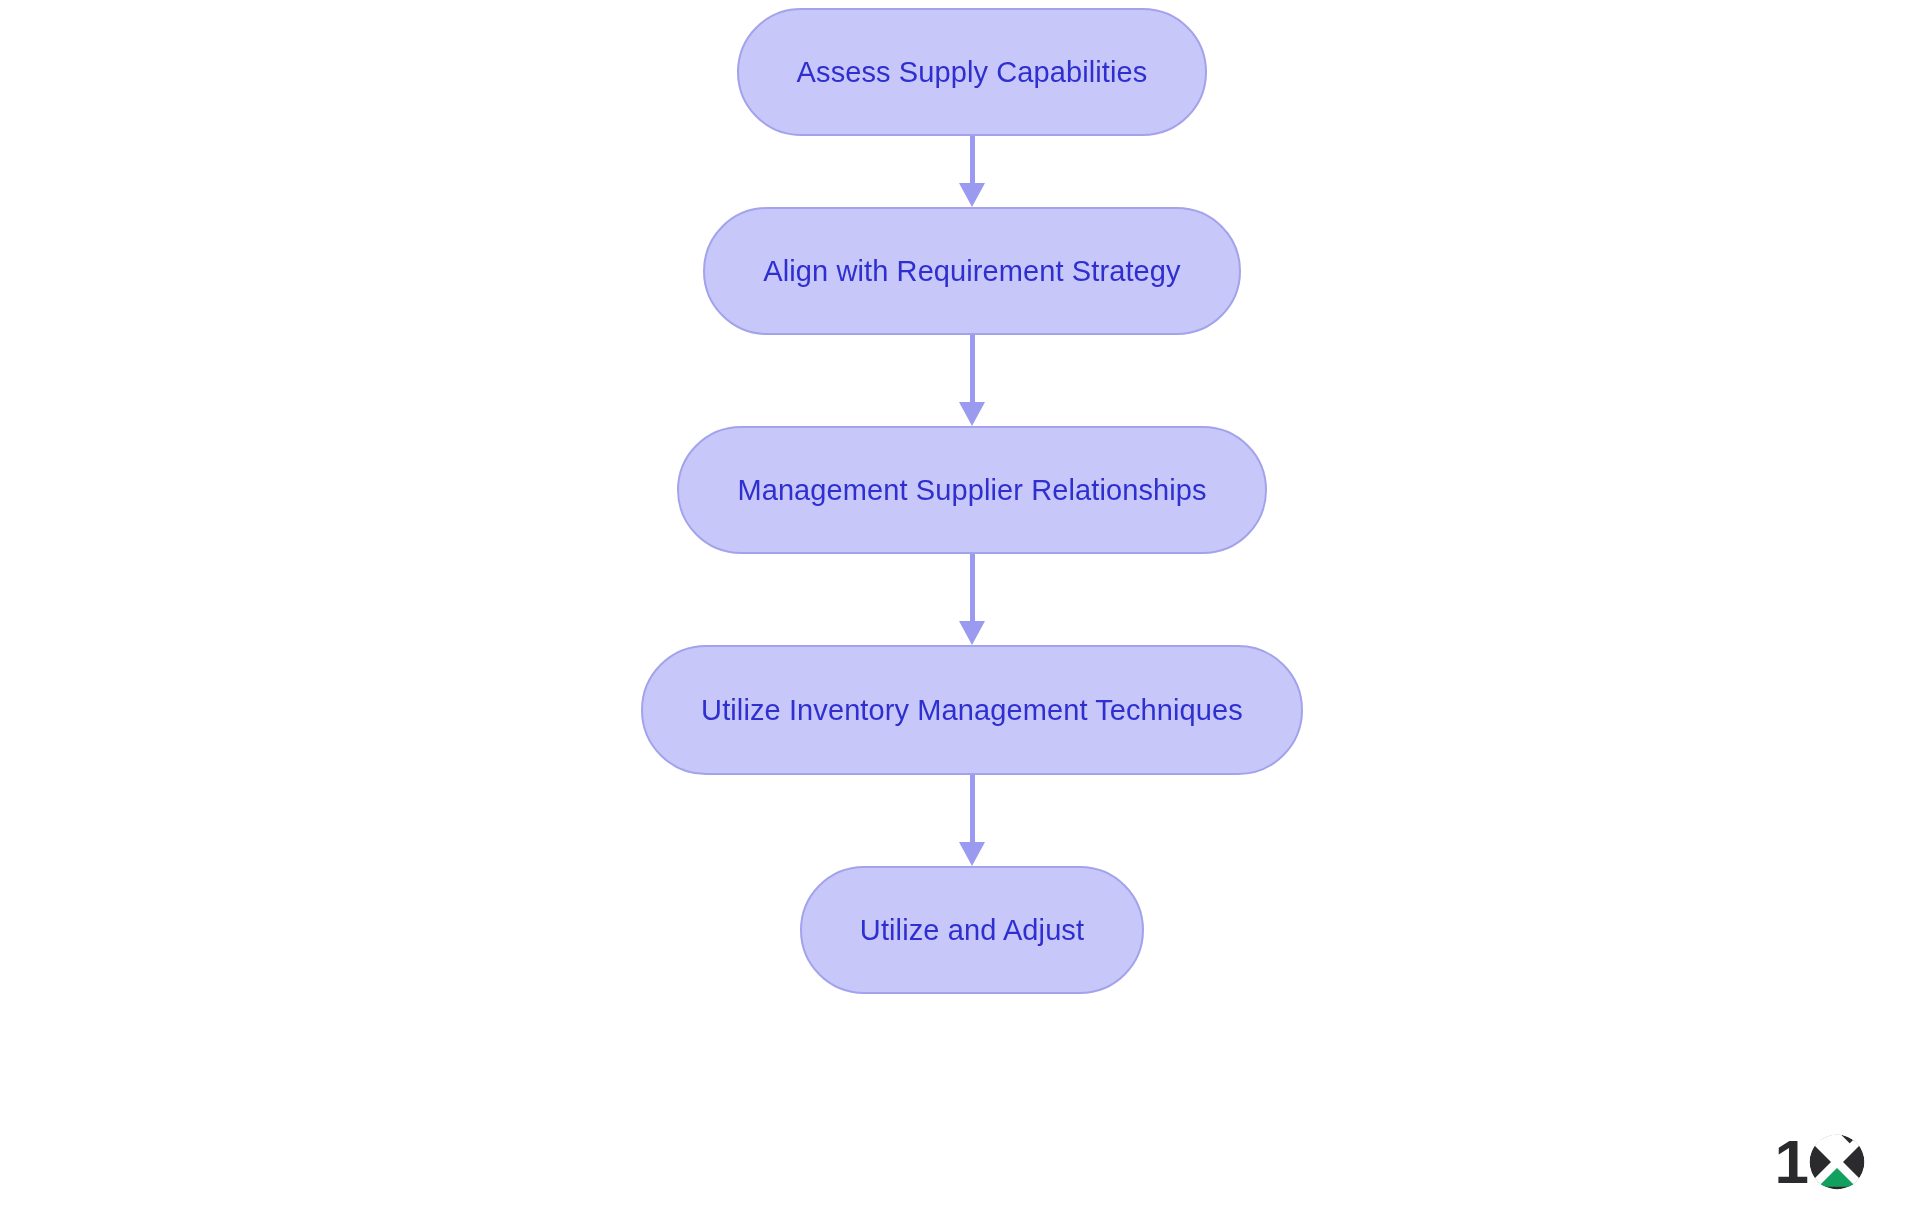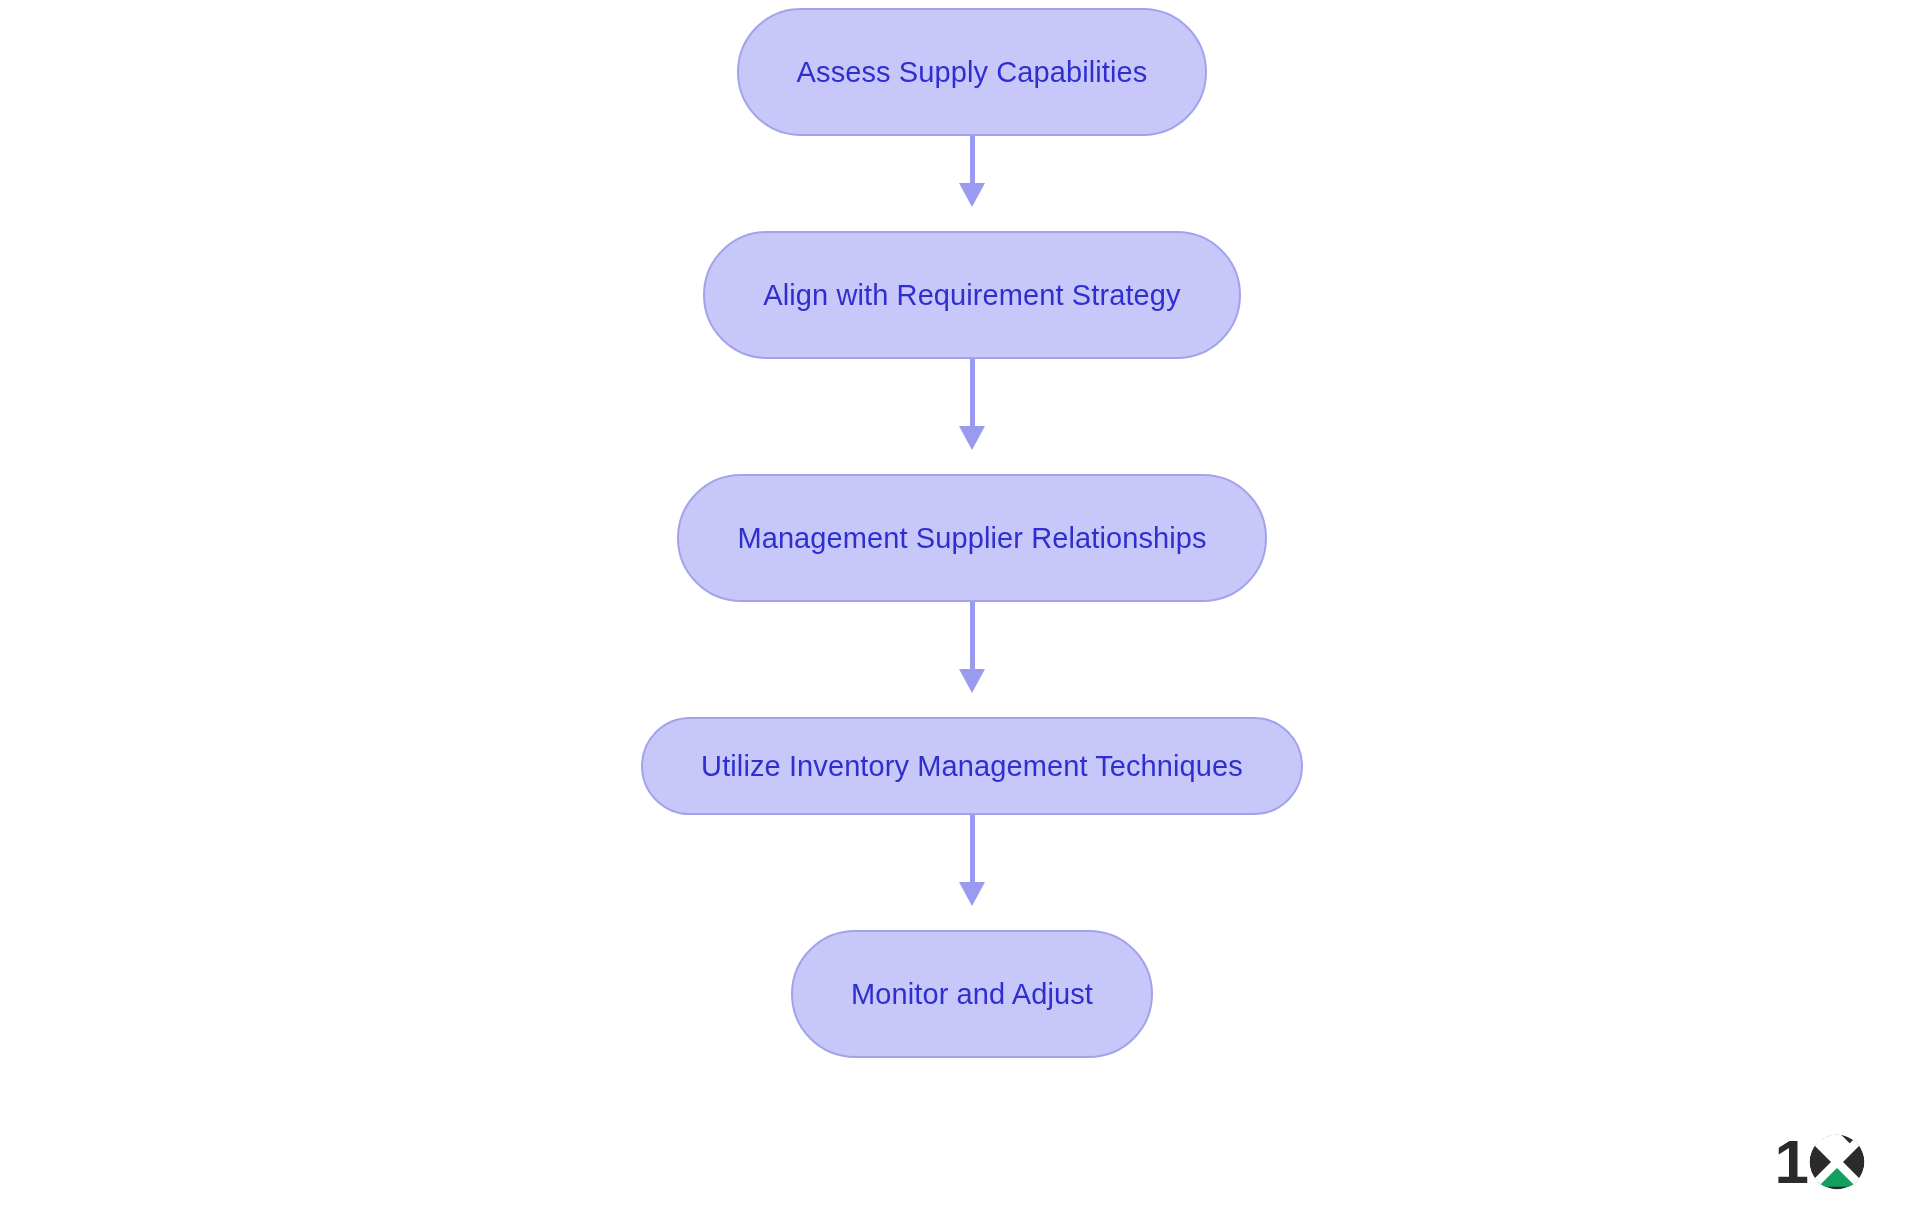--- a/index.html
+++ b/index.html
@@ -41,28 +41,27 @@
     color: #2f2fd0;
     font-size: 29px;
     font-weight: 400;
     letter-spacing: 0.1px;
     display: flex;
     align-items: center;
     justify-content: center;
     text-align: center;
     white-space: nowrap;
     padding: 0 58px;
-    margin-top: 24px;
   }
 
   
   .node.n0 { height: 128px; margin-top: 8px; }
   .node.n1 { height: 128px; }
   .node.n2 { height: 128px; }
-  .node.n3 { height: 98px; }
+  .node.n3 { height: 130px; }
   .node.n4 { height: 128px; }
 
   
   .connector {
     width: 34px;
     display: flex;
     flex-direction: column;
     align-items: center;
   }
   .connector .stem {
@@ -142,21 +141,21 @@
     <div class="node n3">
       <span>Utilize Inventory Management Techniques</span>
     </div>
 
     <div class="connector c3">
       <div class="stem"></div>
       <div class="head"></div>
     </div>
 
     <div class="node n4">
-      <span>Monitor and Adjust</span>
+      <span>Utilize and Adjust</span>
     </div>
 
   </div>
 
   <div id="logo">
     <span class="one">1</span>
     <svg class="mark" viewBox="0 0 100 100">
       <defs>
         <clipPath id="circClip">
           <circle cx="50" cy="50" r="49"></circle>

